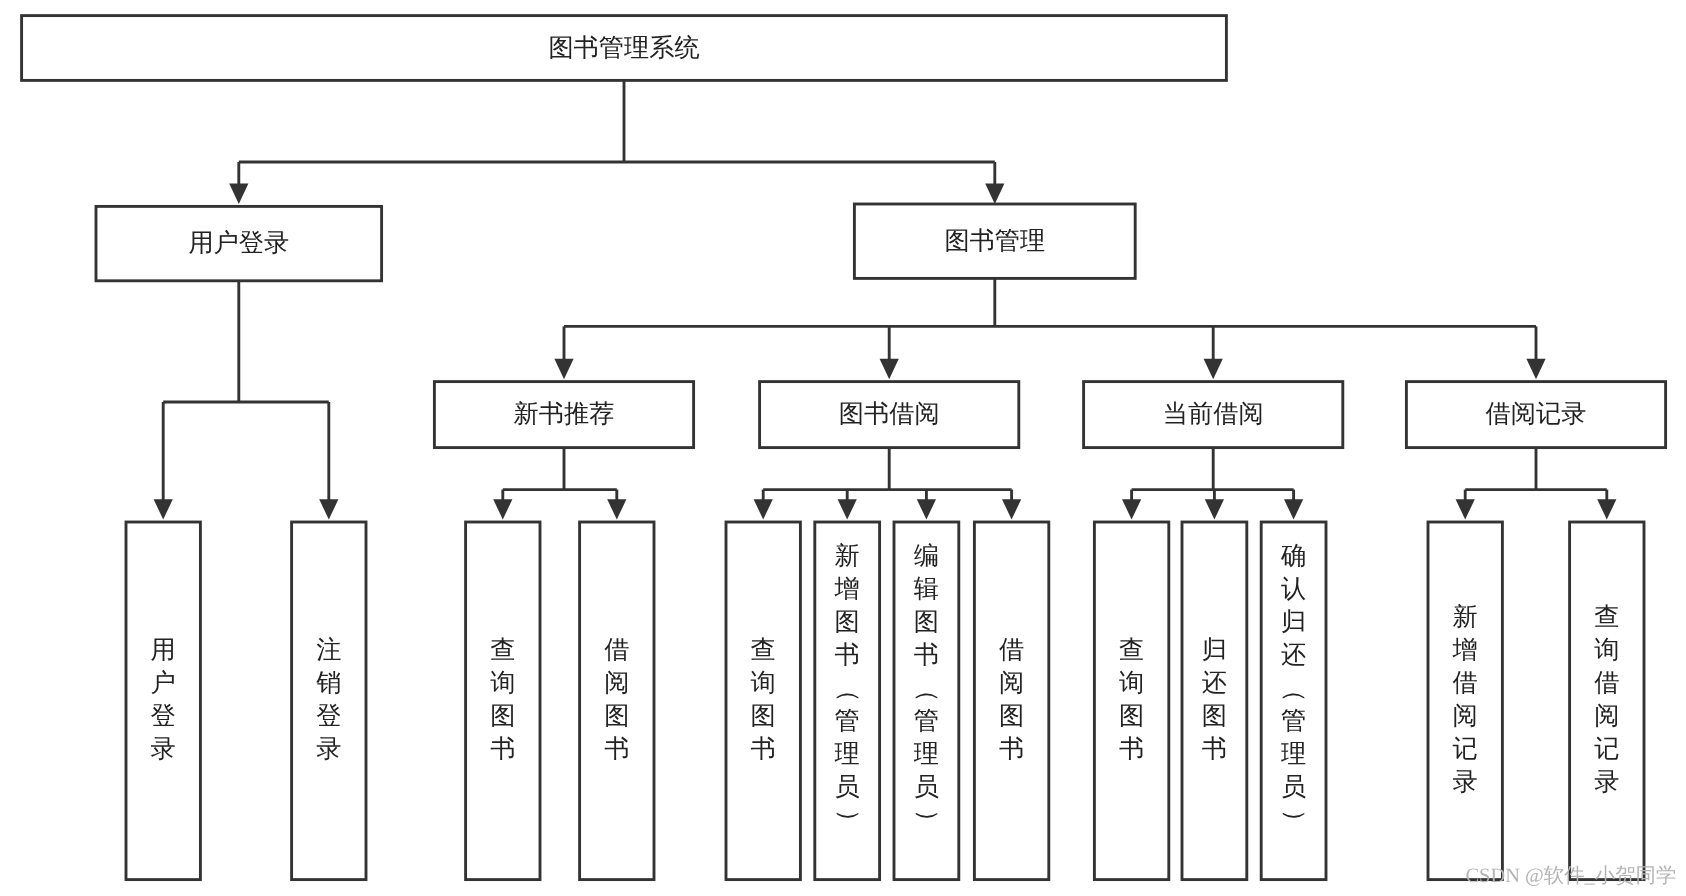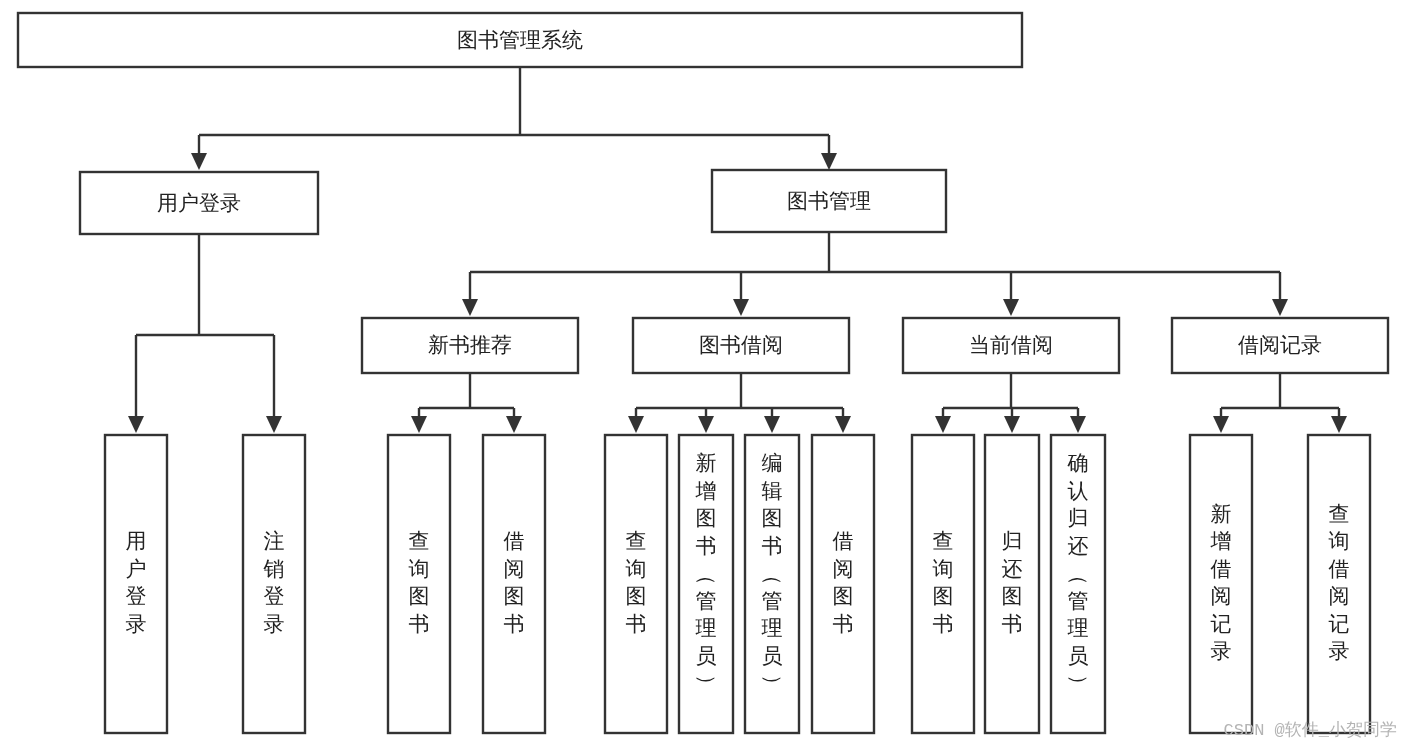--- a/index.html
+++ b/index.html
@@ -44,21 +44,21 @@
     fill: none;
   }
   .arrow-head {
     fill: #333333;
     stroke: none;
   }
   .watermark {
     position: absolute;
     right: 8px;
     bottom: 6px;
-    font-family: Liberation Mono, monospace;
+    font-family: Liberation Serif, serif;
     font-size: 17px;
     color: #b4b4b4;
     white-space: nowrap;
     pointer-events: none;
   }
 </style>
 </head>
 <body>
 
 <div id="diagram-root">

